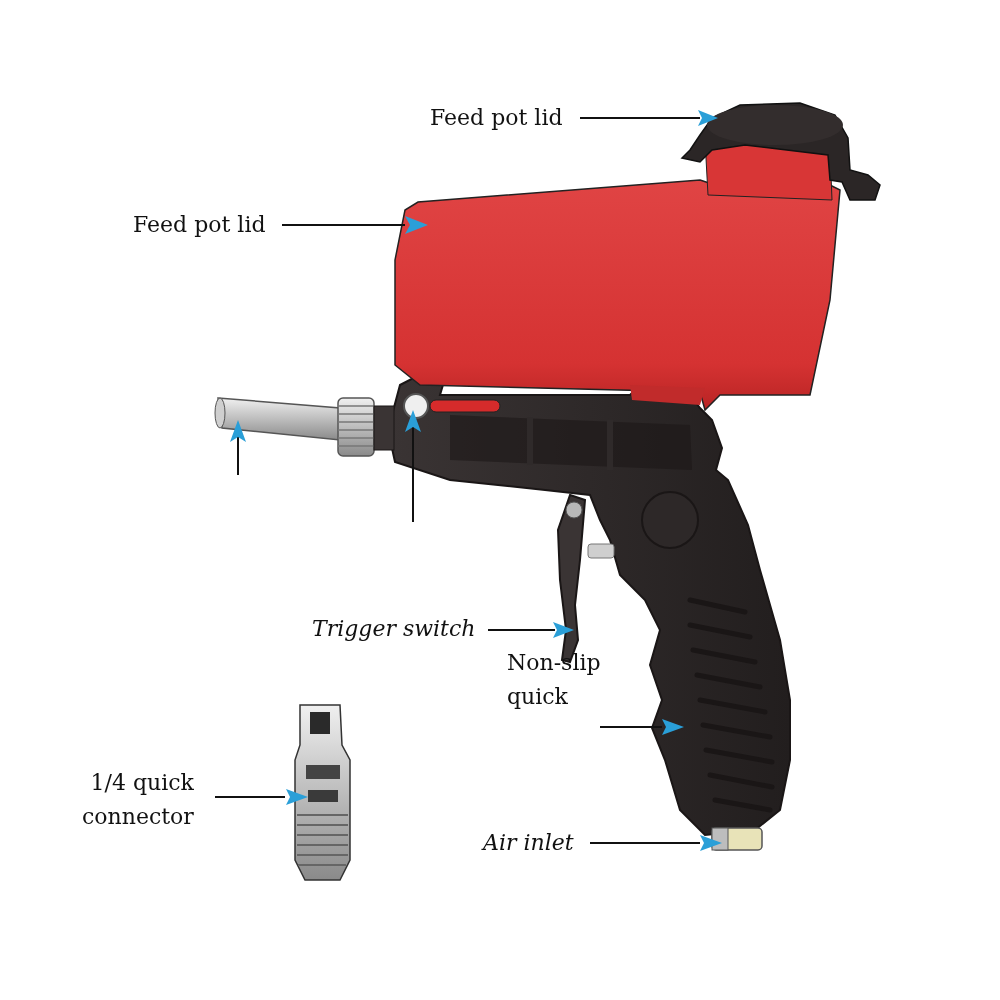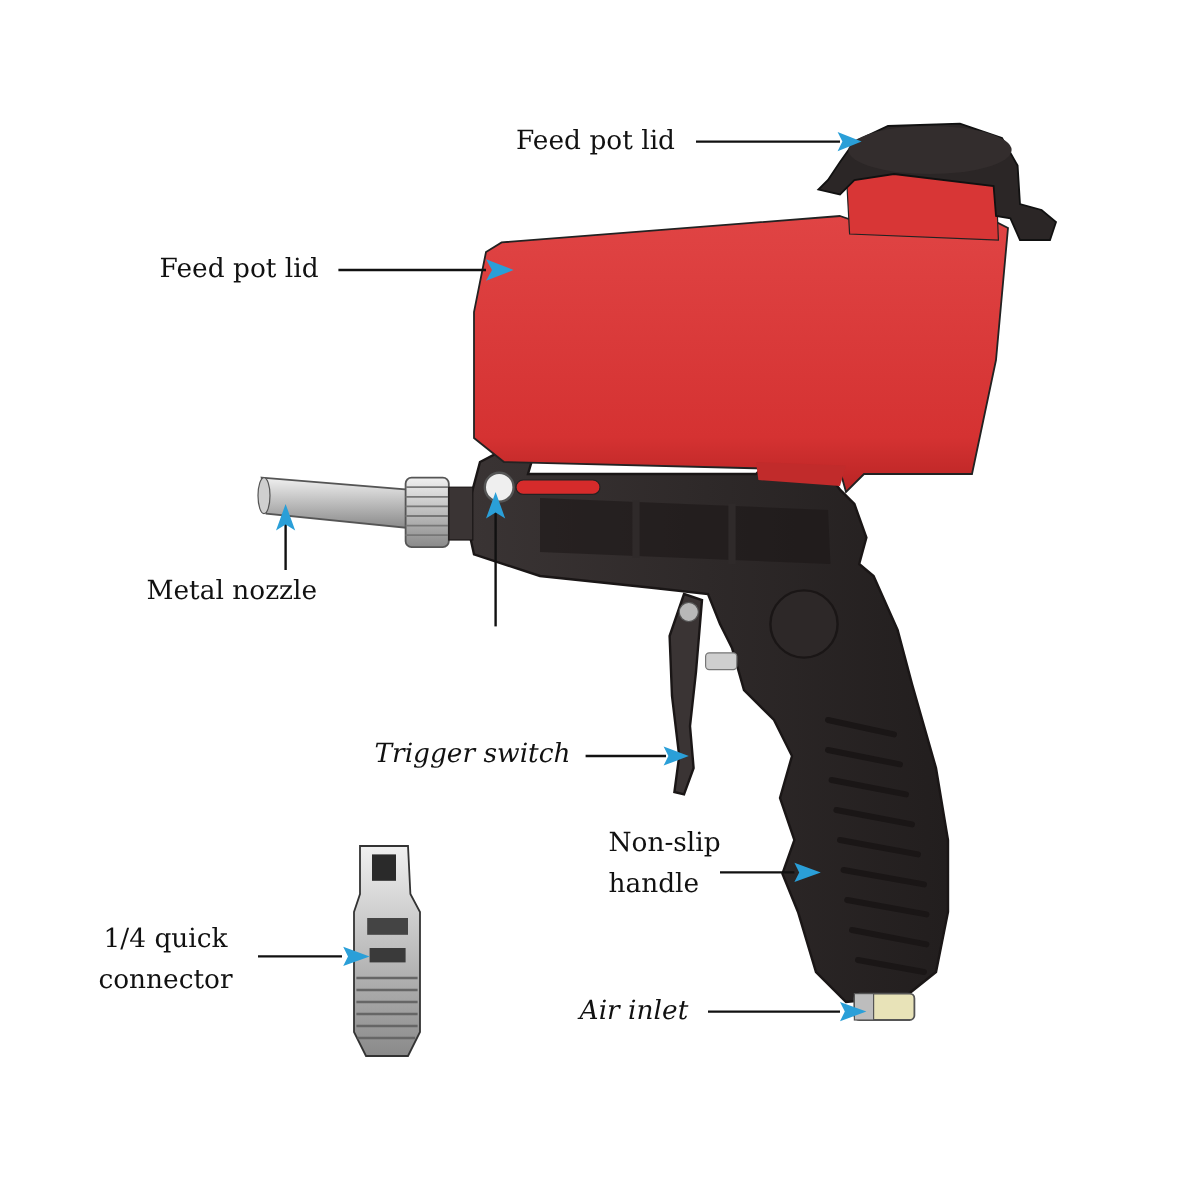--- a/index.html
+++ b/index.html
@@ -148,35 +148,32 @@
   </svg>
 
   <div class="label" style="left:430px; top:101px;">
     <span>Feed pot lid</span>
   </div>
 
   <div class="label" style="left:133px; top:208px;">
     <span>Feed pot lid</span>
   </div>
 
-  <div class="label" style="left:122px; top:476px;">
-    <span>Metal nozzle</span>
-  </div>
 
 
   <div class="label" style="left:312px; top:612px;font-style:italic;">
     <span>Trigger switch</span>
   </div>
 
-  <div class="label multi" style="left:507px; top:686px;">
+  <div class="label multi" style="left:507px; top:646px;">
     <span>Non-slip</span>
-    <span>handle</span>
+    <span>quick</span>
   </div>
 
-  <div class="label multi" style="left:82px; top:766px; text-align:center;">
+  <div class="label multi" style="left:82px; top:766px; text-align:right;">
     <span>1/4 quick</span>
     <span>connector</span>
   </div>
 
   <div class="label" style="left:483px; top:826px;font-style:italic;">
     <span>Air inlet</span>
   </div>
 
 </div>
 

